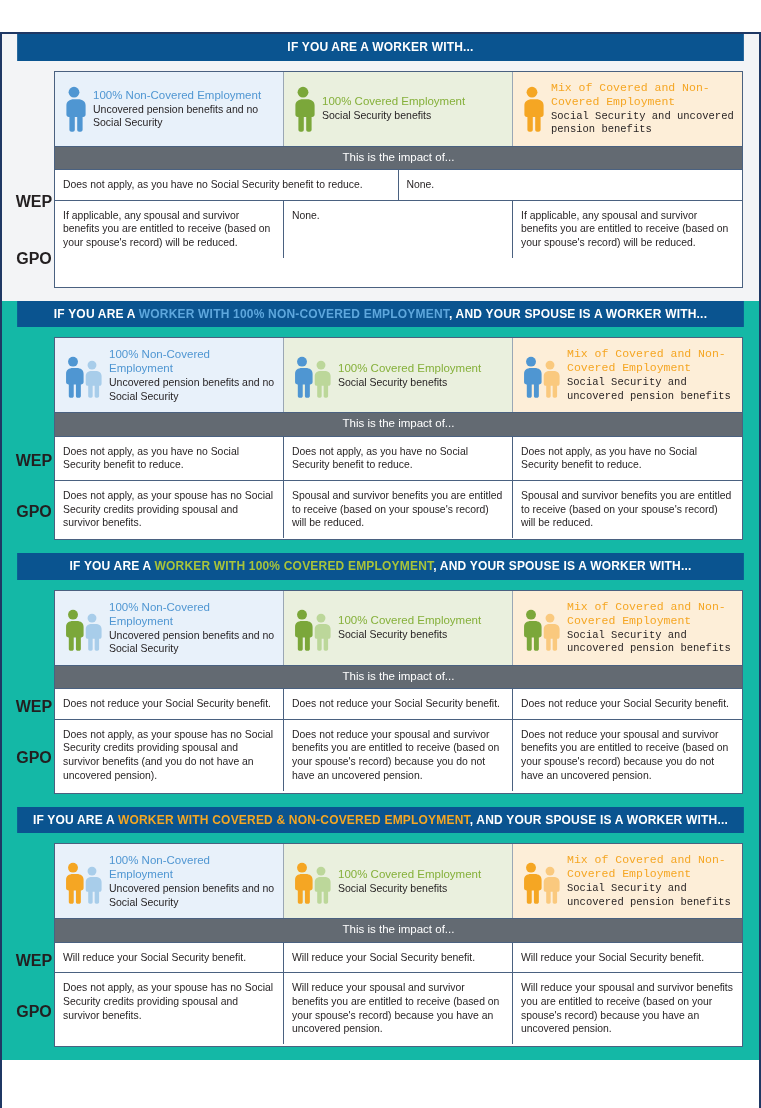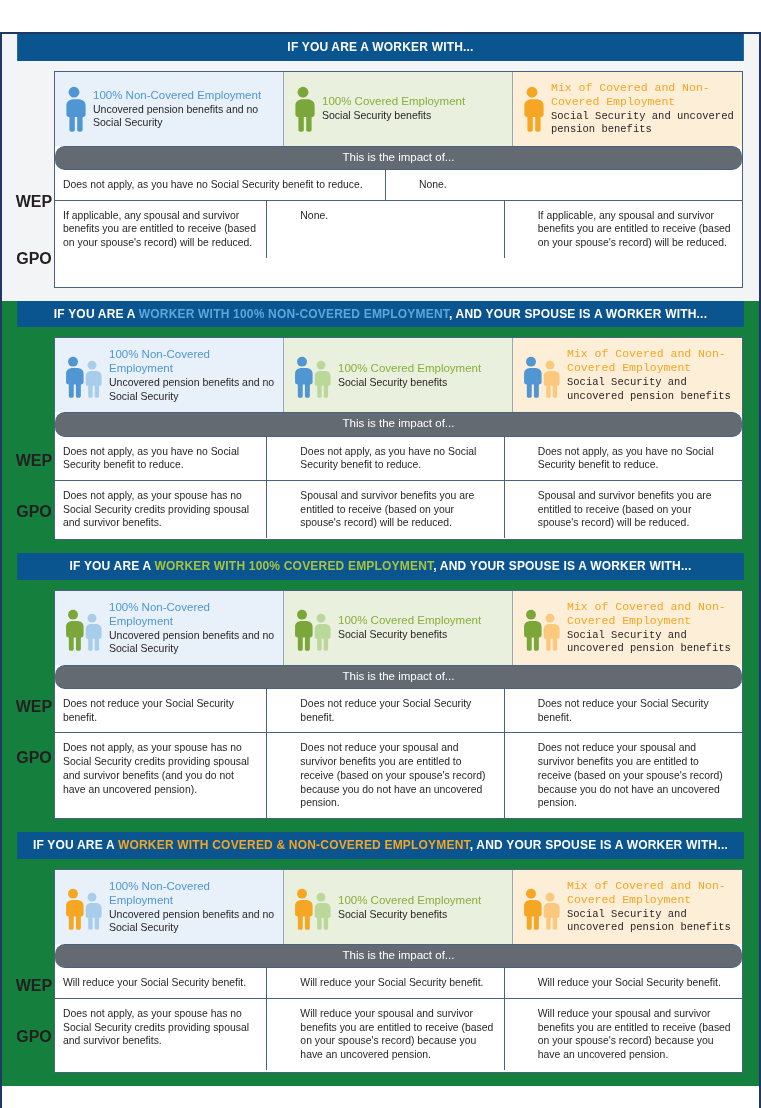--- a/index.html
+++ b/index.html
@@ -15,21 +15,21 @@
     width:761px;height:1108px;
     box-sizing:border-box;
     border:2px solid #1f3864;
     background:#ffffff;
     display:flex;flex-direction:column;margin-top:32px;
   }
 
   
   .section{display:flex;flex-direction:column;}
   .section.alt{background:#f3f4f6;}
-  .section.plain{background:#15803d;}
+  .section.plain{background:#14b8a6;}
 
   .band{
     background:#0a5490;
     color:#ffffff;
     text-align:center;
     font-size:12.5px;
     font-weight:600;
     letter-spacing:.2px;
     padding:7px 6px 7px 6px;
     line-height:1;
@@ -108,24 +108,23 @@
   
   .impact{
     background:#636a72;
     color:#ffffff;
     text-align:center;
     font-size:11.5px;
     padding:5px 0 6px 0;
     line-height:1;
     border-top:1px solid #4a6180;
     border-bottom:1px solid #4a6180;
-    border-radius:10px;
-  }
-
-  .trow{display:flex;border-bottom:1px solid #4a6180;gap:25px;}
+  }
+
+  .trow{display:flex;border-bottom:1px solid #4a6180;}
   .trow:last-child{border-bottom:none;justify-content:space-between;}
   .tcell{
     flex:1 1 33.33%;
     box-sizing:border-box;
     border-right:1px solid #4a6180;
     padding:8px 9px 8px 8px;
     font-size:10.4px;
     line-height:1.32;
     color:#231f20;
   }

